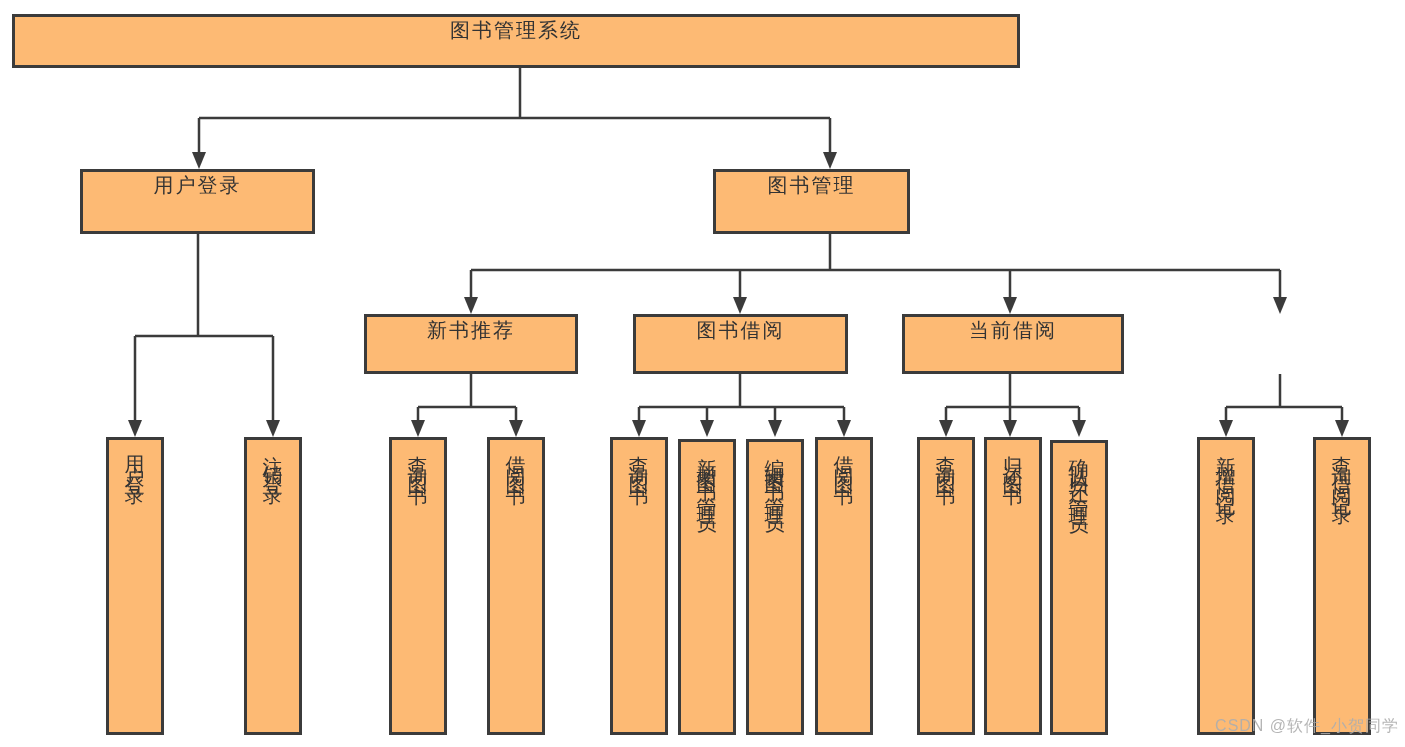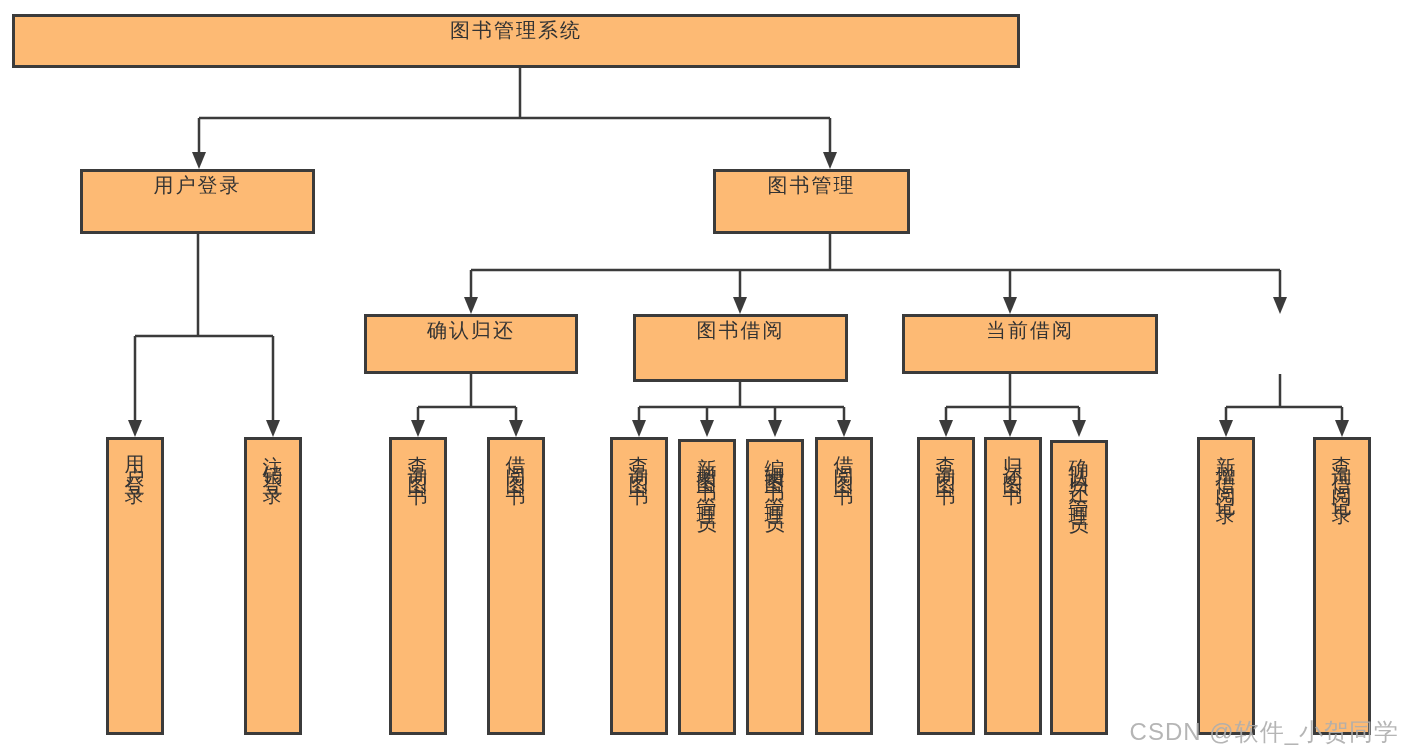--- a/index.html
+++ b/index.html
@@ -32,21 +32,21 @@
     text-orientation: mixed;
     font-size: 20px;
     letter-spacing: 10px;
     line-height: 1;
   }
   .vbox.long span { letter-spacing: 8px; }
   .watermark {
     position: absolute;
     right: 6px;
     top: 716px;
-    font-size: 24px;
+    font-size: 16px;
     color: #aeaeae;
     opacity: 0.9;
     letter-spacing: 1px;
     white-space: nowrap;
   }
 </style>
 </head>
 <body>
 
 <div class="canvas">
@@ -101,26 +101,26 @@
   </div>
 
   <div class="box hbox" style="left:80px; top:169px; width:235px; height:65px;">
     <span>用户登录</span>
   </div>
   <div class="box hbox" style="left:713px; top:169px; width:197px; height:65px;">
     <span>图书管理</span>
   </div>
 
   <div class="box hbox" style="left:364px; top:314px; width:214px; height:60px;">
-    <span>确认归还</span>
+    <span>新书推荐</span>
   </div>
-  <div class="box hbox" style="left:633px; top:314px; width:215px; height:68px;">
+  <div class="box hbox" style="left:633px; top:314px; width:215px; height:60px;">
     <span>图书借阅</span>
   </div>
-  <div class="box hbox" style="left:902px; top:314px; width:256px; height:60px;">
+  <div class="box hbox" style="left:902px; top:314px; width:222px; height:60px;">
     <span>当前借阅</span>
   </div>
 
   <div class="box vbox" style="left:106px; top:437px; width:58px; height:298px;">
     <span>用户登录</span>
   </div>
   <div class="box vbox" style="left:244px; top:437px; width:58px; height:298px;">
     <span>注销登录</span>
   </div>
 

